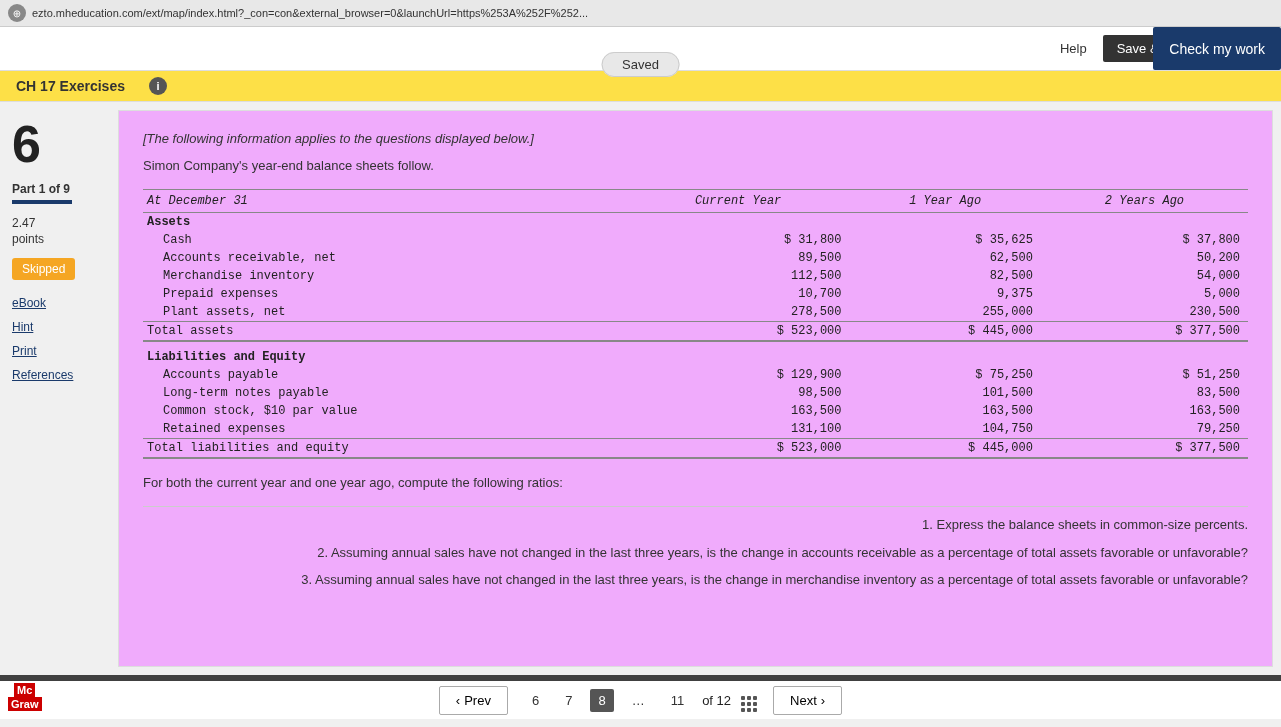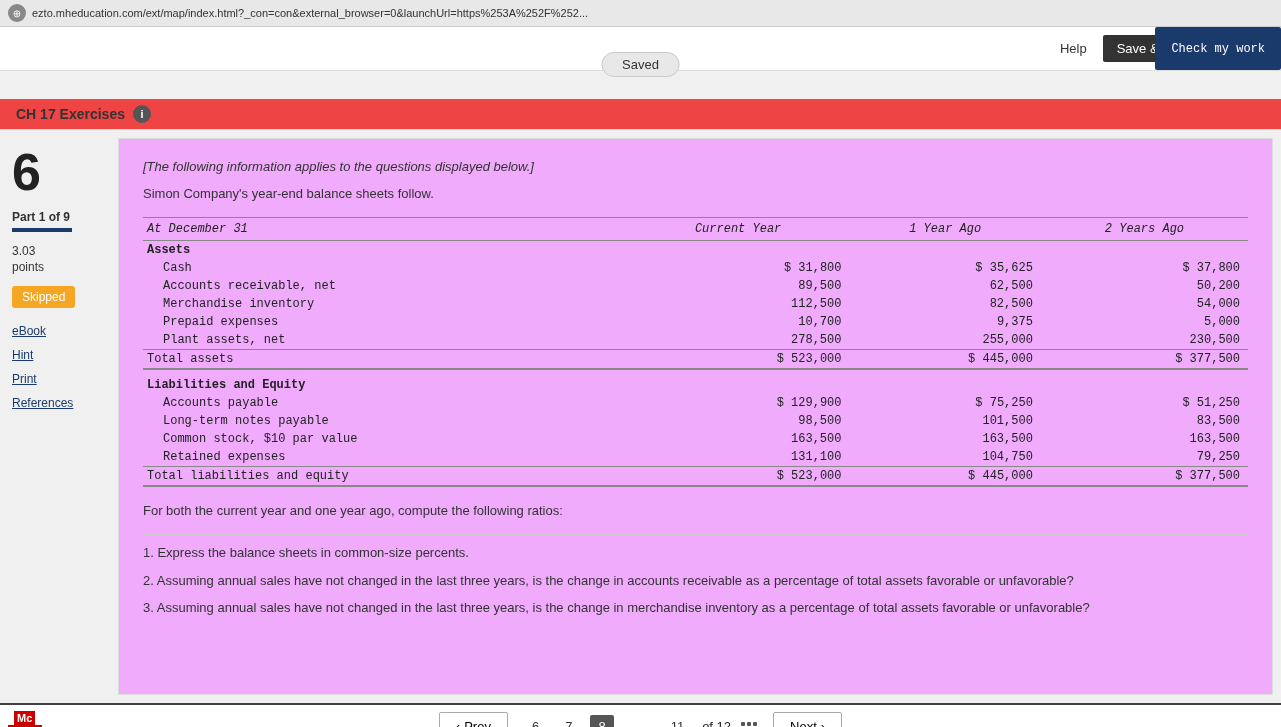--- a/index.html
+++ b/index.html
@@ -71,42 +71,40 @@
       padding: 6px 14px;
       font-size: 13px;
       cursor: pointer;
       border-radius: 2px;
     }
     .check-my-work-btn {
       background: #1a3a6b;
       color: #fff;
       border: none;
       padding: 8px 16px;
-      font-size: 12px;
+      font-size: 14px;
       cursor: pointer;
       border-radius: 2px;
       position: absolute;
       right: 0;
       top: 0;
       height: 100%;
-      font-family: Liberation Mono, monospace;
     }
 
     
     .sub-header {
-      background: #ef4444;
+      background: #fde047;
       padding: 6px 16px;
       border-bottom: 1px solid #ddd;
       display: flex;
       align-items: center;
-      gap: 8px;
+      gap: 24px;
       font-size: 14px;
       font-weight: 600;
       color: #333;
-      margin-top: 28px;
     }
     .info-icon {
       display: inline-flex;
       align-items: center;
       justify-content: center;
       width: 18px; height: 18px;
       border-radius: 50%;
       background: #555;
       color: #fff;
       font-size: 11px;
@@ -243,30 +241,31 @@
     .section-header td {
       padding-top: 8px;
       font-weight: bold;
     }
 
     
     .questions-list {
       font-size: 13px;
       color: #333;
       margin-top: 8px;
+      text-align: right;
     }
     .questions-list p {
       margin-bottom: 8px;
       line-height: 1.5;
     }
 
     
     .bottom-nav {
       background: #fff;
-      border-top: 2px solid #404040;
+      border-top: 6px solid #404040;
       padding: 10px 16px;
       display: flex;
       align-items: center;
       justify-content: center;
       gap: 16px;
       height: 44px;
     }
     .nav-btn {
       background: #fff;
       border: 1px solid #aaa;
@@ -349,21 +348,21 @@
   <span>CH 17 Exercises</span>
   <span class="info-icon">i</span>
 </div>
 
 <div class="main-layout">
 
   <div class="left-sidebar">
     <div class="question-number">6</div>
     <div class="part-label">Part 1 of 9</div>
     <div class="part-bar"></div>
-    <div class="points-label">3.03</div>
+    <div class="points-label">2.47</div>
     <div class="points-value">points</div>
     <span class="skipped-badge">Skipped</span>
     <div class="sidebar-links">
       <a class="sidebar-link">eBook</a>
       <a class="sidebar-link">Hint</a>
       <a class="sidebar-link">Print</a>
       <a class="sidebar-link">References</a>
     </div>
   </div>
 

